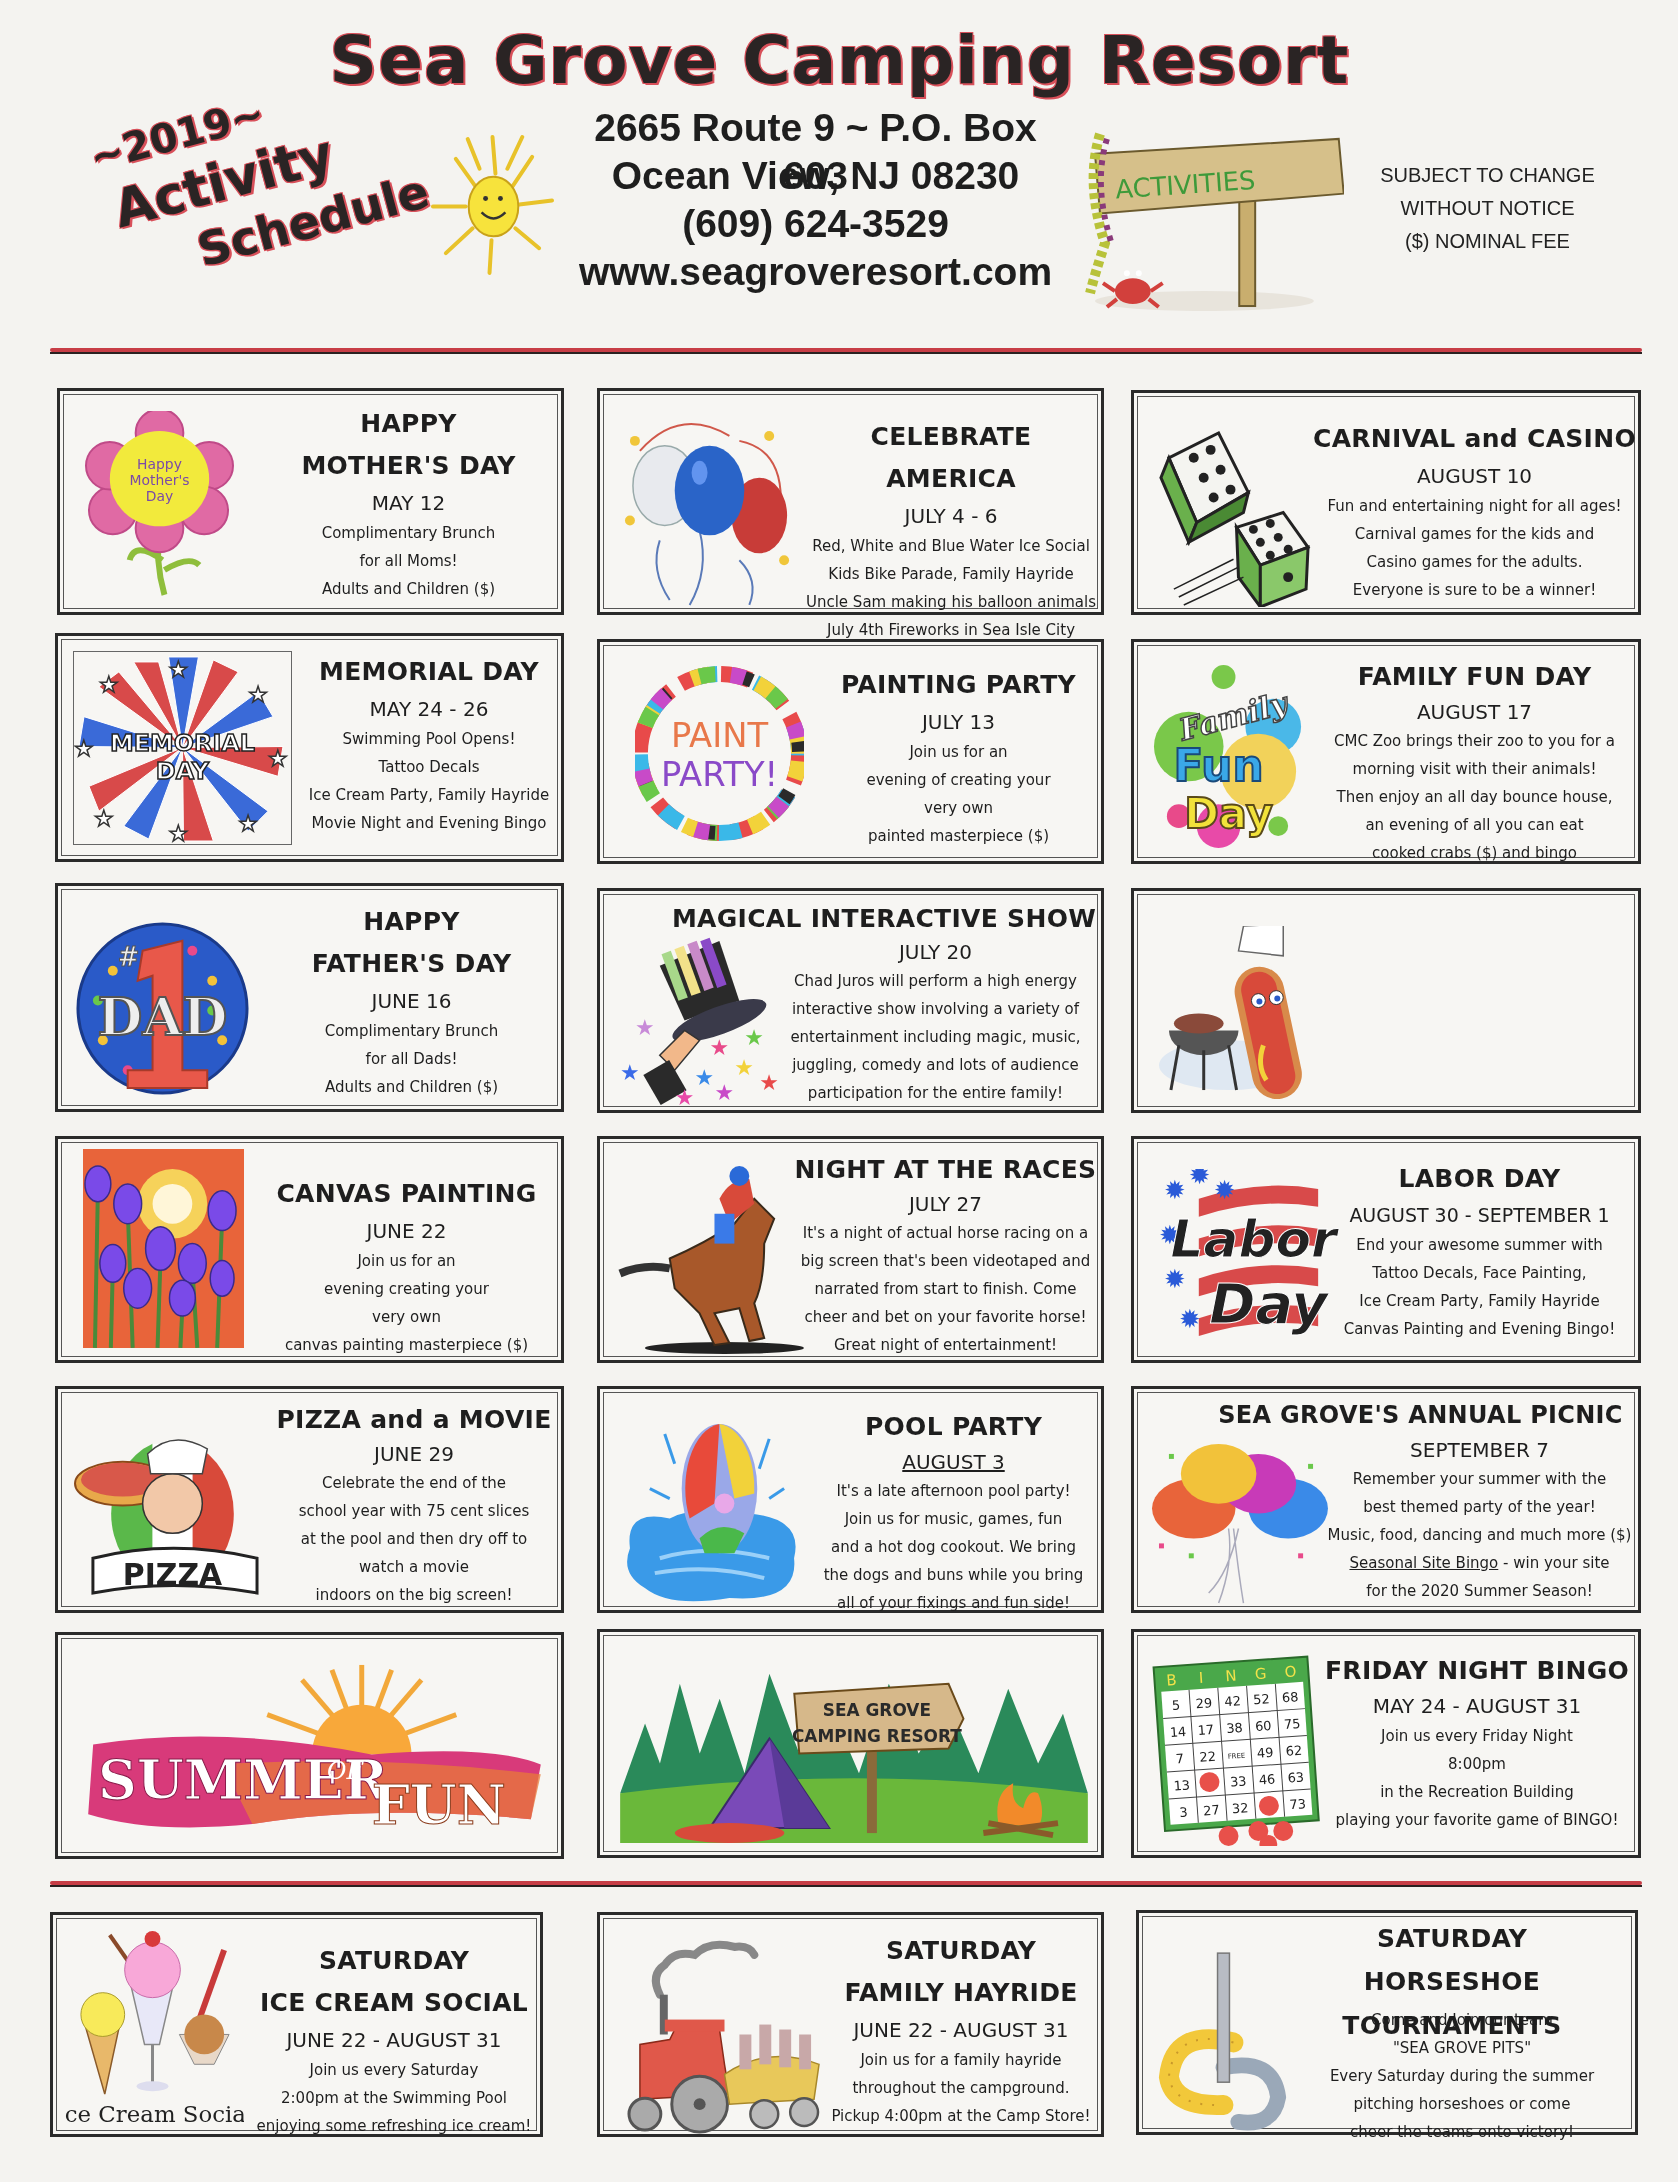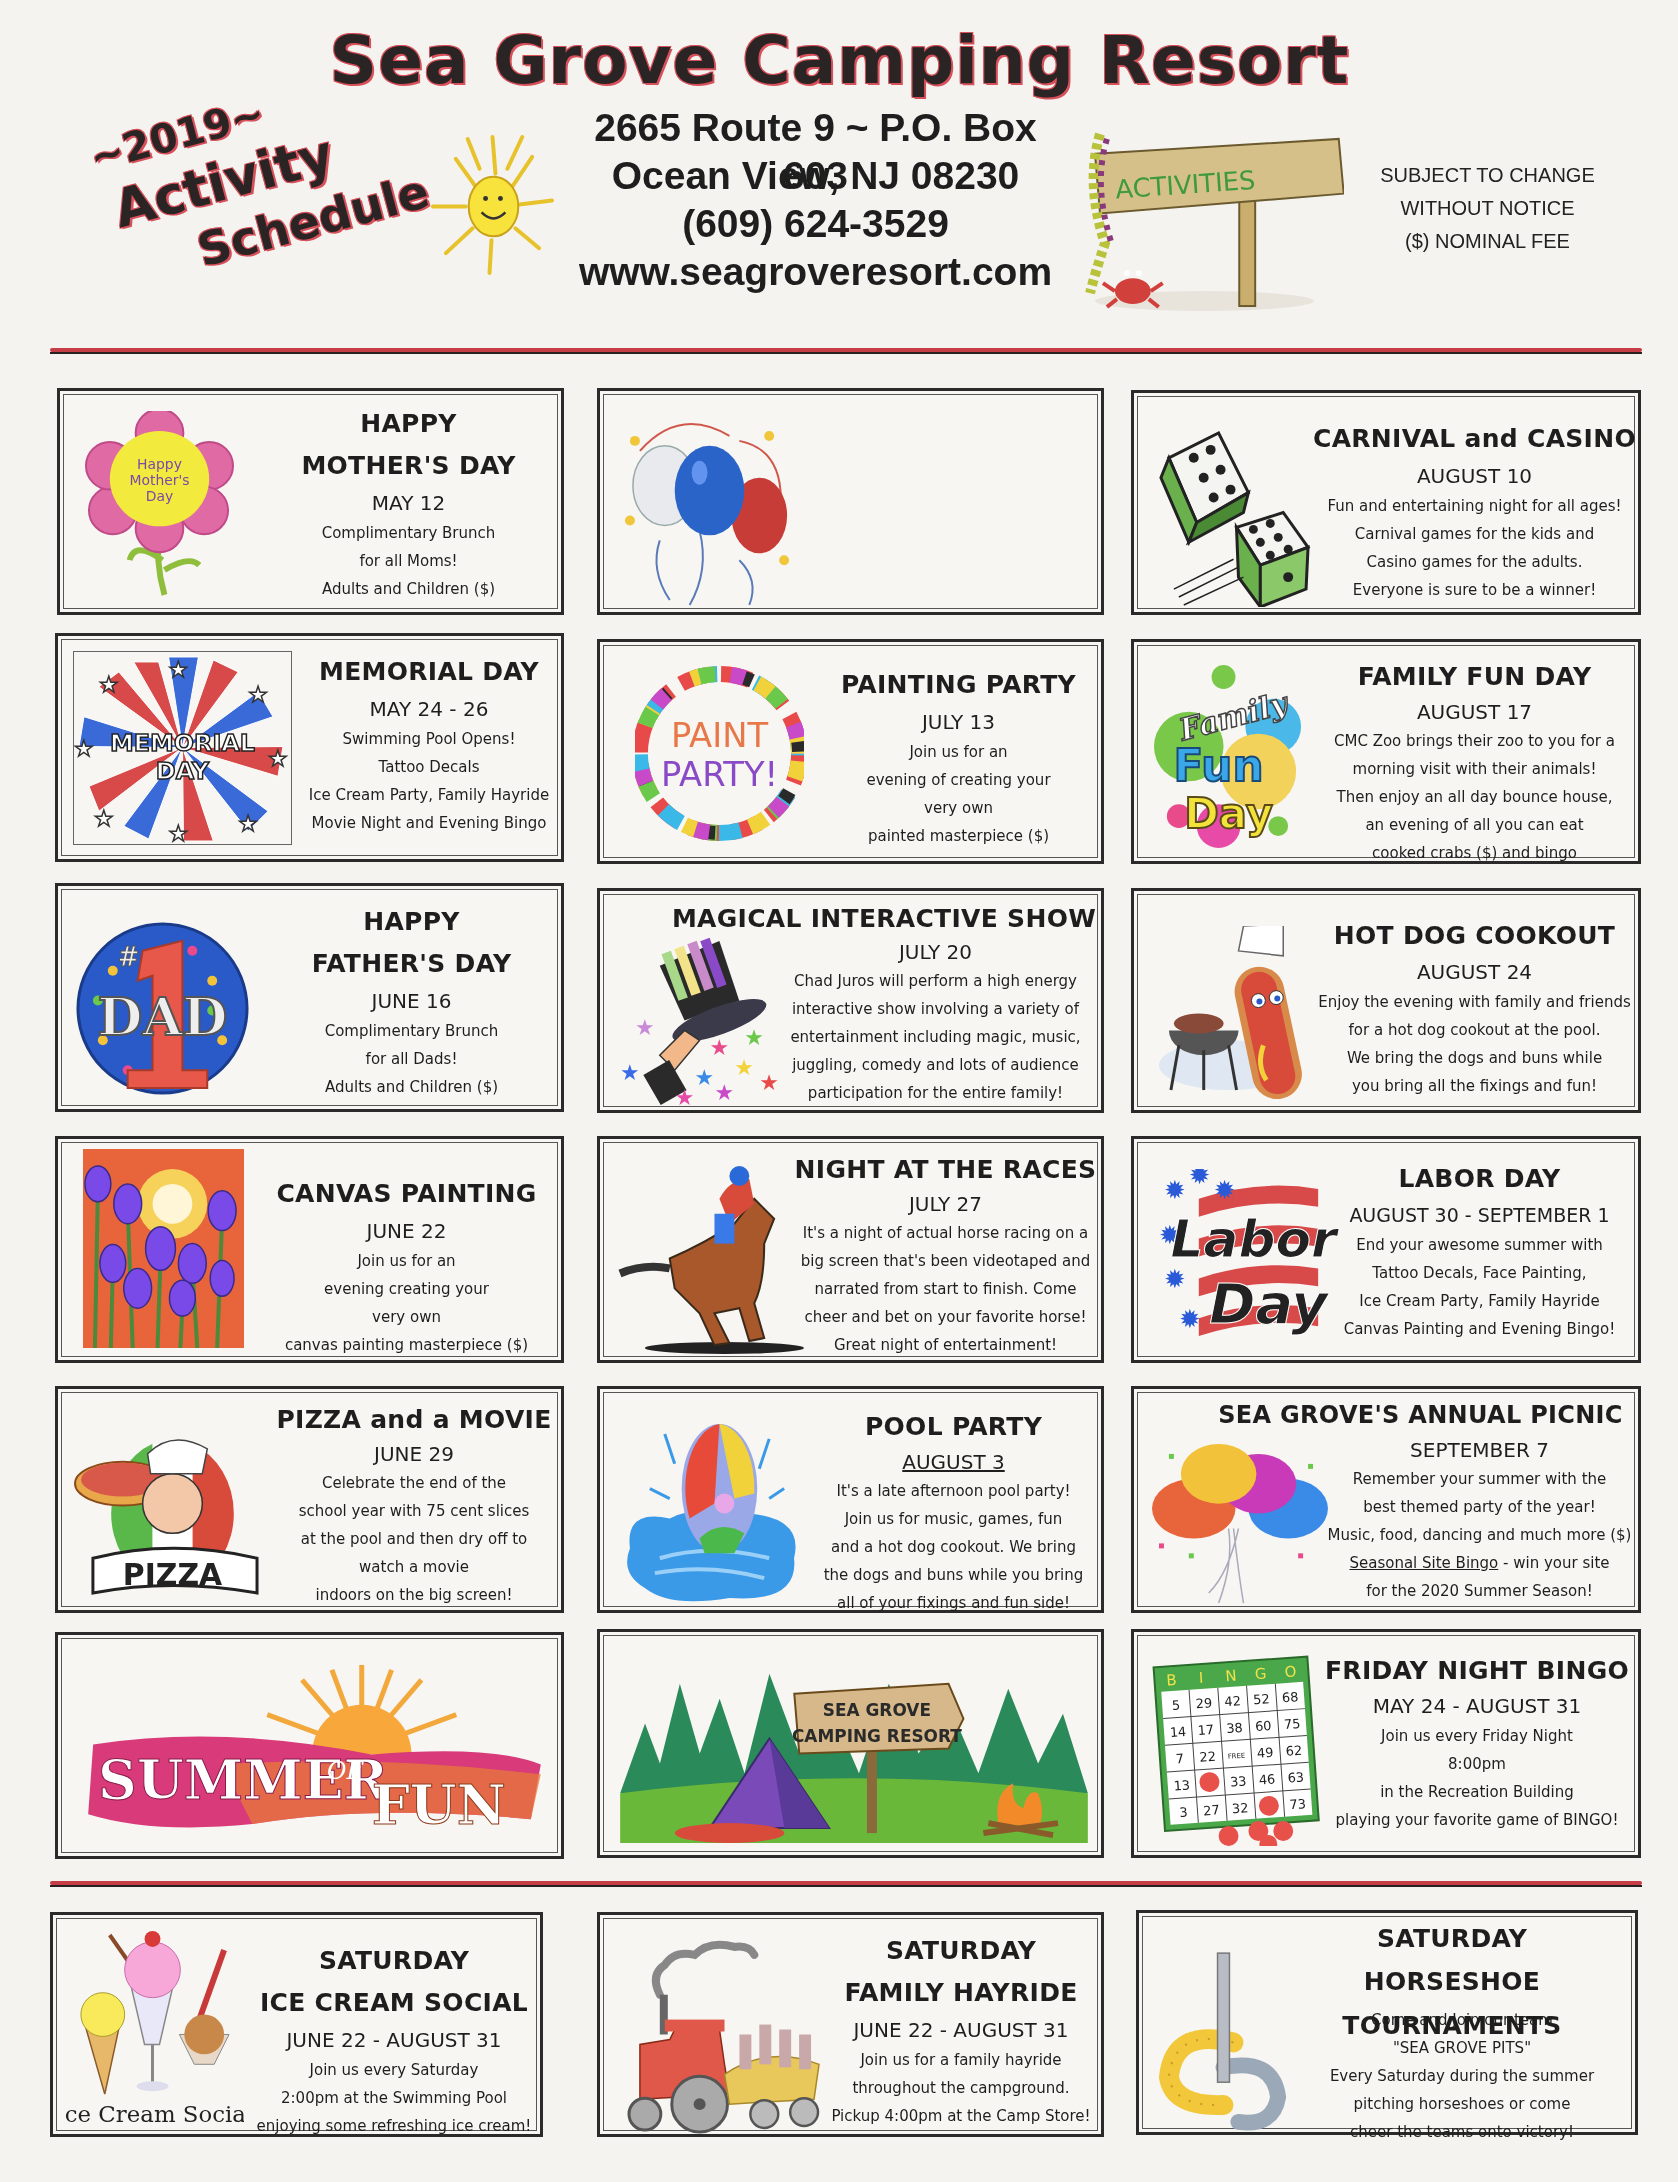--- a/index.html
+++ b/index.html
@@ -157,20 +157,28 @@
       <ellipse cx="90" cy="80" rx="35" ry="45" fill="#2a64c8"></ellipse>
       <ellipse cx="80" cy="62" rx="8" ry="12" fill="#7aa8ff" opacity="0.7"></ellipse>
       <g fill="#f0c63a">
           <circle cx="15" cy="30" r="5"></circle>
           <circle cx="150" cy="25" r="5"></circle>
           <circle cx="10" cy="110" r="5"></circle>
           <circle cx="165" cy="150" r="5"></circle>
         </g>
     </svg>
   </div>
+  <div class="txt" style="left:204px;top:25px;width:294px;">
+    <div class="ttl" style="line-height:42px;">CELEBRATE AMERICA</div>
+    <div class="date">JULY 4 - 6</div>
+    <div class="ln">Red, White and Blue Water Ice Social</div>
+    <div class="ln">Kids Bike Parade, Family Hayride</div>
+    <div class="ln">Uncle Sam making his balloon animals</div>
+    <div class="ln">July 4th Fireworks in Sea Isle City</div>
+  </div>
 </div>
 
 <div class="card" style="left:1131px;top:390px;width:510px;height:225px;">
   <div class="art" style="left:15px;top:25px;width:169px;height:189px;">
     <svg width="169" height="189" viewBox="0 0 170 190">
       <polygon points="20,40 70,15 100,75 48,105" fill="#f4f4f0" stroke="#222" stroke-width="3"></polygon>
       <polygon points="20,40 48,105 40,125 12,60" fill="#6ab04c" stroke="#222" stroke-width="3"></polygon>
       <polygon points="48,105 100,75 95,95 40,125" fill="#4a8a34" stroke="#222" stroke-width="3"></polygon>
       <g fill="#222">
           <circle cx="45" cy="40" r="5"></circle>
@@ -380,28 +388,20 @@
       <ellipse cx="40" cy="98" rx="25" ry="10" fill="#8a4a3a"></ellipse>
       <rect x="85" y="40" width="50" height="135" rx="25" fill="#d88a4a" transform="rotate(-12 110 108)"></rect>
       <rect x="92" y="45" width="36" height="125" rx="18" fill="#d84a3a" transform="rotate(-12 110 108)"></rect>
       <path d="M105 120 Q98 140 108 155" stroke="#f2d23a" stroke-width="5" fill="none"></path>
       <circle cx="100" cy="75" r="7" fill="#fff" stroke="#333"></circle>
         <circle cx="118" cy="72" r="7" fill="#fff" stroke="#333"></circle>
       <circle cx="101" cy="76" r="3" fill="#2a5ac8"></circle>
         <circle cx="119" cy="73" r="3" fill="#2a5ac8"></circle>
       <path d="M80 25 L85 0 L125 -2 L125 30 Z" fill="#fff" stroke="#666" stroke-width="1.5"></path>
     </svg>
-  </div>
-  <div class="txt" style="left:179px;top:25px;width:323px;">
-    <div class="ttl" style="line-height:40px;">HOT DOG COOKOUT</div>
-    <div class="date">AUGUST 24</div>
-    <div class="ln">Enjoy the evening with family and friends</div>
-    <div class="ln">for a hot dog cookout at the pool.</div>
-    <div class="ln">We bring the dogs and buns while</div>
-    <div class="ln">you bring all the fixings and fun!</div>
   </div>
 </div>
 
 <div class="card" style="left:55px;top:1136px;width:509px;height:227px;">
   <div class="art" style="left:25px;top:10px;width:161px;height:199px;background:#e8643a;">
     <svg width="161" height="199" viewBox="0 0 162 200">
       <circle cx="90" cy="55" r="35" fill="#f6d25a"></circle>
         <circle cx="90" cy="55" r="20" fill="#fff6d8"></circle>
       <g stroke="#4a8a3a" stroke-width="4">
         <line x1="15" y1="40" x2="12" y2="200"></line>

